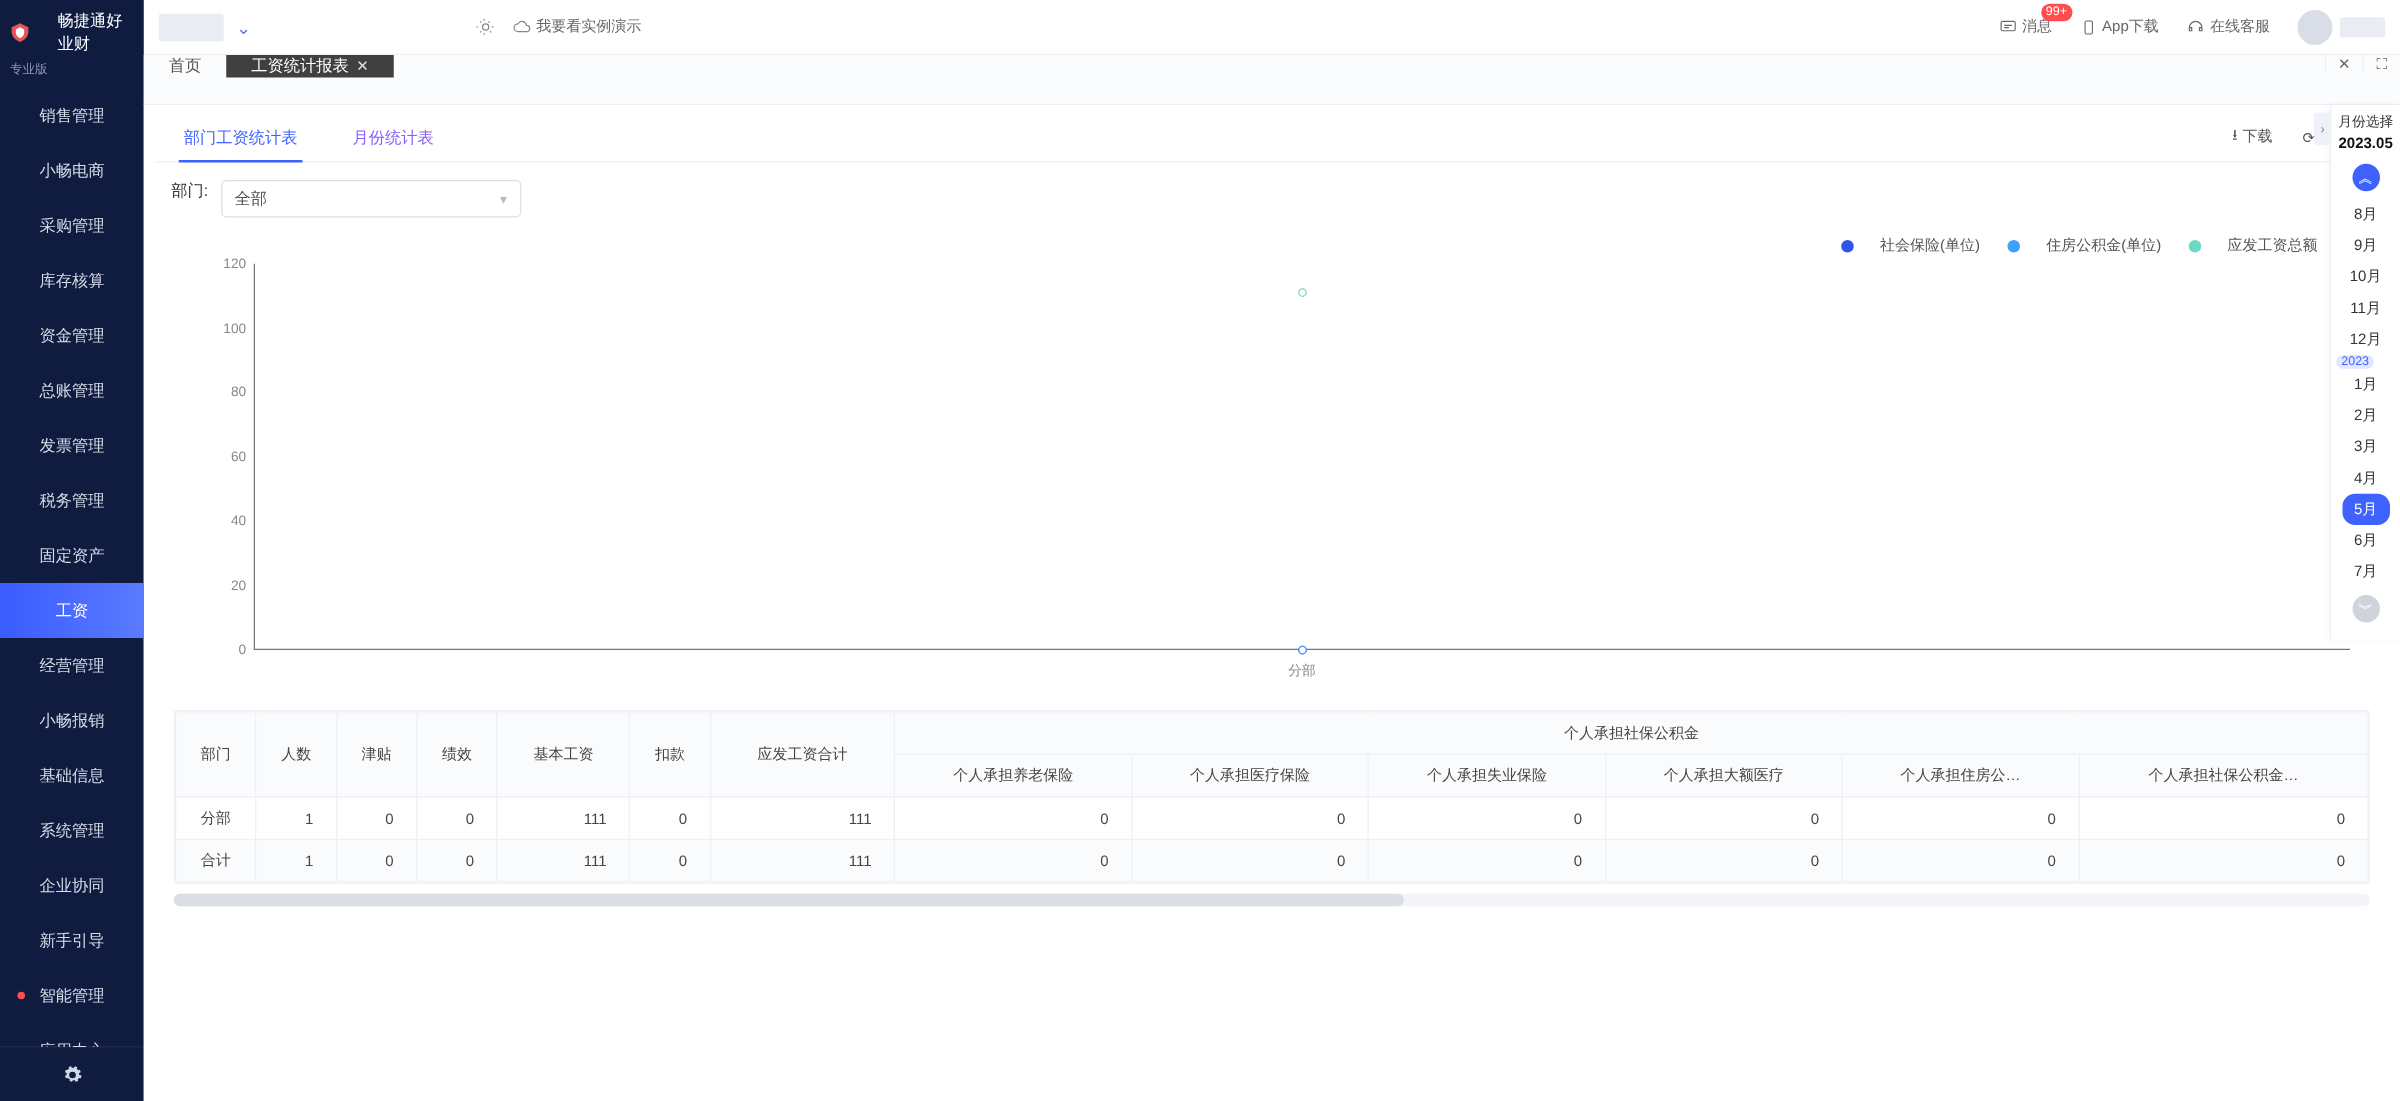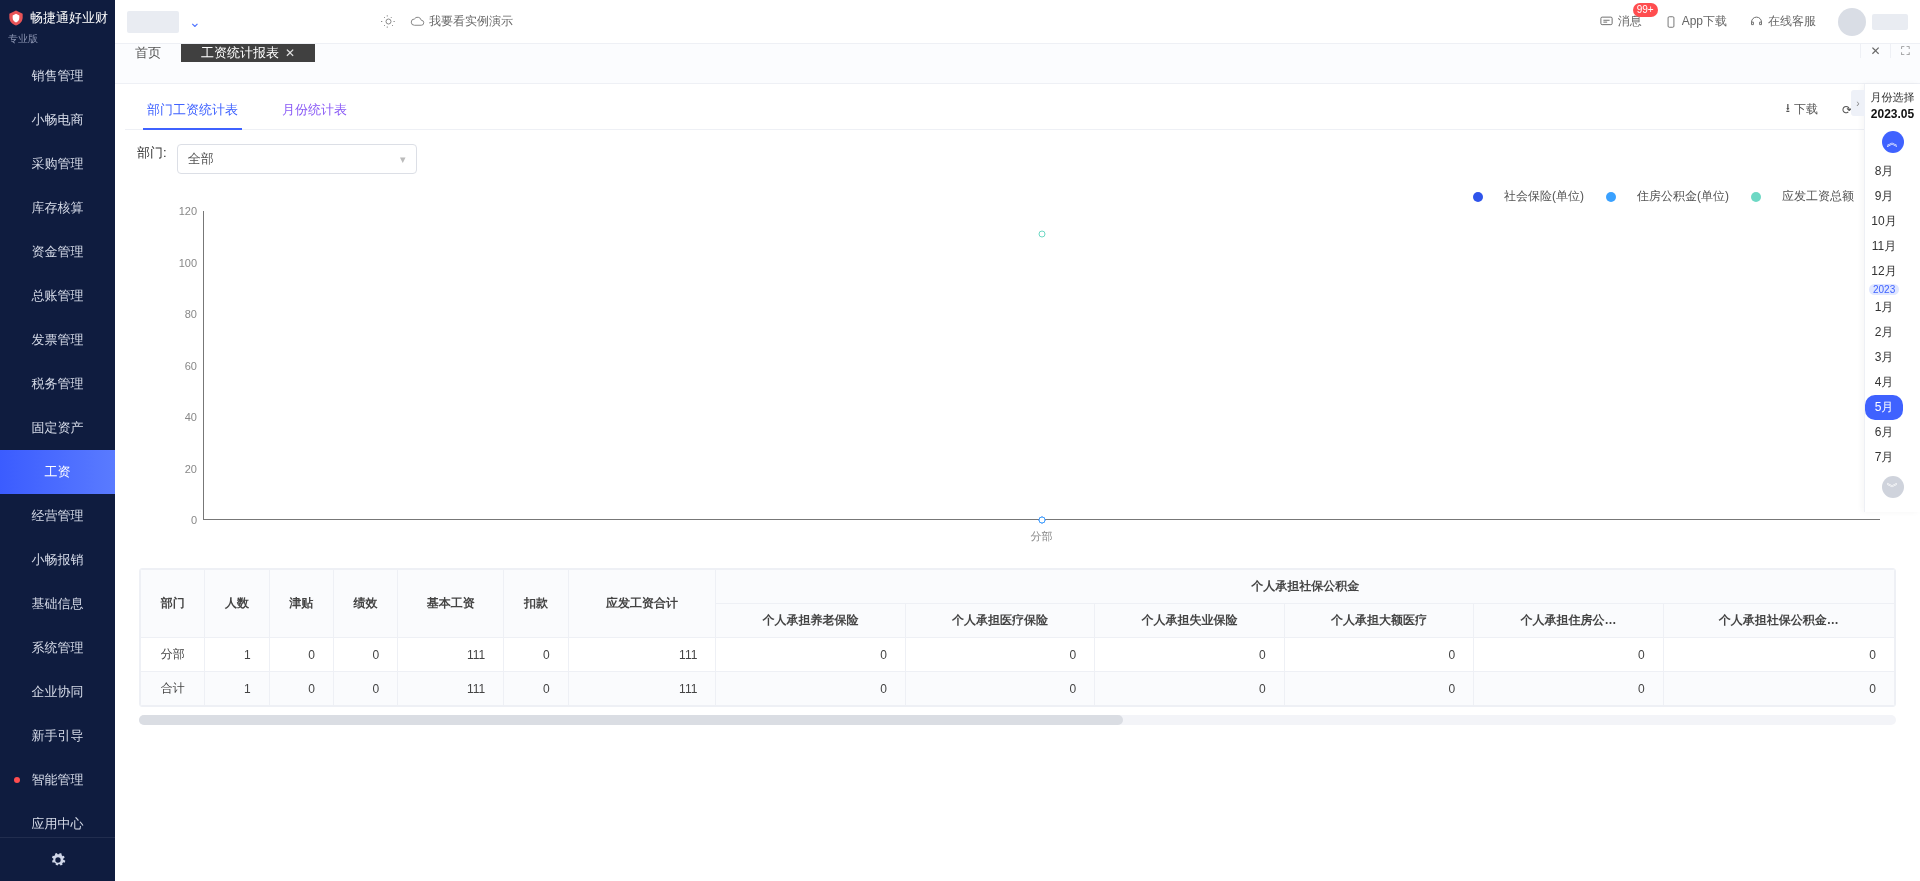--- a/index.html
+++ b/index.html
@@ -1,19 +1,19 @@
 <!DOCTYPE html>
 <html><head>
 <meta charset="utf-8">
 <style>
 * { margin: 0; padding: 0; box-sizing: border-box; }
 body { font-family: "Microsoft YaHei", "PingFang SC", sans-serif; font-size: 12px; color: #333; background: #f5f6fa; overflow: hidden; }
 .app { display: flex; width: 1920px; height: 881px; }
 .sidebar { width: 115px; background: #0f1c3f; color: #fff; display: flex; flex-direction: column; position: relative; }
-.logo { display: flex; align-items: center; padding: 8px 6px 4px; gap: 4px; }
+.logo { display: flex; align-items: center; padding: 8px 6px 4px; gap: 20px; }
 .logo-icon { width: 20px; height: 20px; display:flex;align-items:center;justify-content:center; }
 .logo-text { font-size: 13px; font-weight: 500; }
 .edition { font-size: 10px; color: #8a93b0; padding-left: 8px; margin-bottom: 8px; }
 .menu { flex: 1; overflow-y: auto; }
 .menu-item { height: 44px; display: flex; align-items: center; justify-content: center; font-size: 13px; color: #d6dbe8; cursor: pointer; position: relative; }
 .menu-item.active { background: linear-gradient(90deg,#3b5cff,#5a7bff); color: #fff; }
 .menu-item.dot::before { content:""; width:6px;height:6px;background:#ff4d4f;border-radius:50%;position:absolute;left:14px; }
 .sidebar-footer { height: 44px; display:flex;align-items:center;justify-content:center; border-top:1px solid rgba(255,255,255,.08); cursor:pointer; }
 .gear { width:16px;height:16px; }
 
@@ -61,21 +61,21 @@
 .plot { position:absolute; left:40px; right:0; top:0; bottom:36px; border-left:1px solid #777; border-bottom:1px solid #777; }
 .x-label { position:absolute; left:40px; right:0; bottom:12px; text-align:center; font-size:11px; color:#888; }
 .pt { position:absolute; width:7px;height:7px;border-radius:50%; transform:translate(-50%,-50%);}
 .pt.g { border:1.5px solid #6dd8c4; background:#fff;}
 .pt.b { border:1.5px solid #3aa1ff; background:#fff;}
 .pt.d { border:1.5px solid #2f54eb; background:#fff;}
 
 .table-wrap { margin: 12px 14px 0; border:1px solid #eef0f5; border-radius:3px; overflow:hidden; }
 table { width:100%; border-collapse:collapse; font-size:12px; }
 th,td { border:1px solid #eef0f5; padding: 8px 6px; text-align:center; color:#444; }
-th { background:#fafbfd; font-weight:700; }
+th { background:#fafbfd; font-weight:400; }
 td.num { text-align:right; padding-right:18px; }
 tr.total td { background:#fafbfd; }
 .hscroll { height:10px; margin: 8px 14px 0; background:#f3f4f8; border-radius:6px; position:relative; }
 .hscroll .thumb { position:absolute; left:0; top:0; bottom:0; width:56%; background:#dadde3; border-radius:6px; }
 
 .month-panel { position:absolute; top:0; right:0; width: 56px; background:#fff; border-left:1px solid #eef0f5; box-shadow: -2px 0 6px rgba(0,0,0,.04); display:flex; flex-direction:column; align-items:center; padding: 6px 0 10px; gap:2px;}
 .month-panel .hdr { font-size:11px; color:#333; cursor:pointer;}
 .month-panel .sel { font-size:12px; font-weight:600; color:#111; margin-bottom:4px;}
 .month-panel .nav { width:22px;height:22px;border-radius:50%;background:#3f62ff;color:#fff;display:flex;align-items:center;justify-content:center;font-size:12px;cursor:pointer;margin:4px 0;}
 .month-panel .nav.down { background:#cfd3dc; color:#fff;}
@@ -310,21 +310,21 @@
         <div class="hscroll">
             <div class="thumb"></div>
           </div>
       </div>
 
       <div class="month-panel">
         <div class="collapse">›</div>
         <div class="hdr">月份选择</div>
         <div class="sel">2023.05</div>
         <div class="nav">︽</div>
-        <div id="monthlist" style="display:flex;flex-direction:column;align-items:flex-start;gap:0;position:relative;width:100%;">
+        <div id="monthlist" style="display:flex;flex-direction:column;align-items:center;gap:0;position:relative;width:100%;">
             <div class="m">8月</div>
             <div class="m">9月</div>
             <div class="m">10月</div>
             <div class="m">11月</div>
             <div class="m">12月</div>
             <div class="yeartag">2023</div>
             <div class="m">1月</div>
             <div class="m">2月</div>
             <div class="m">3月</div>
             <div class="m">4月</div>

